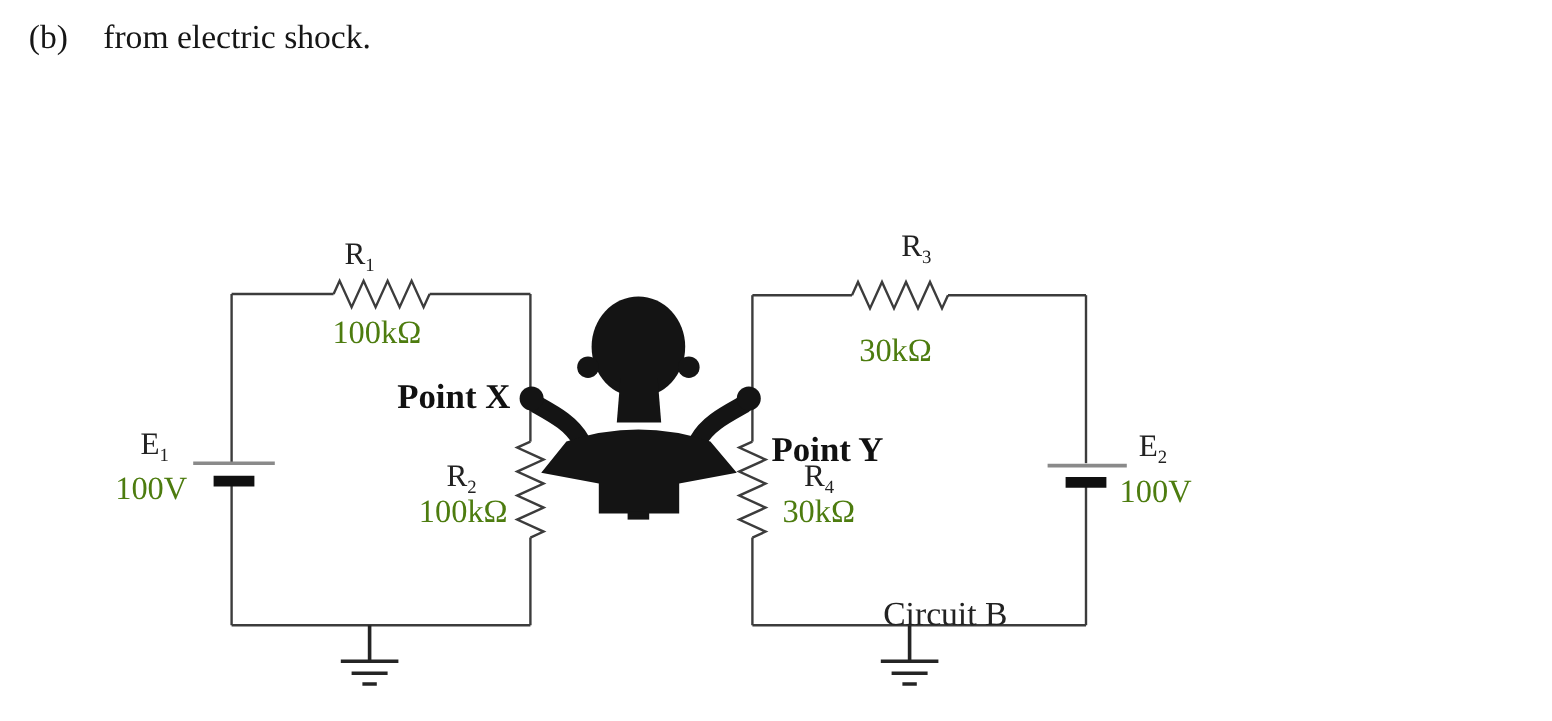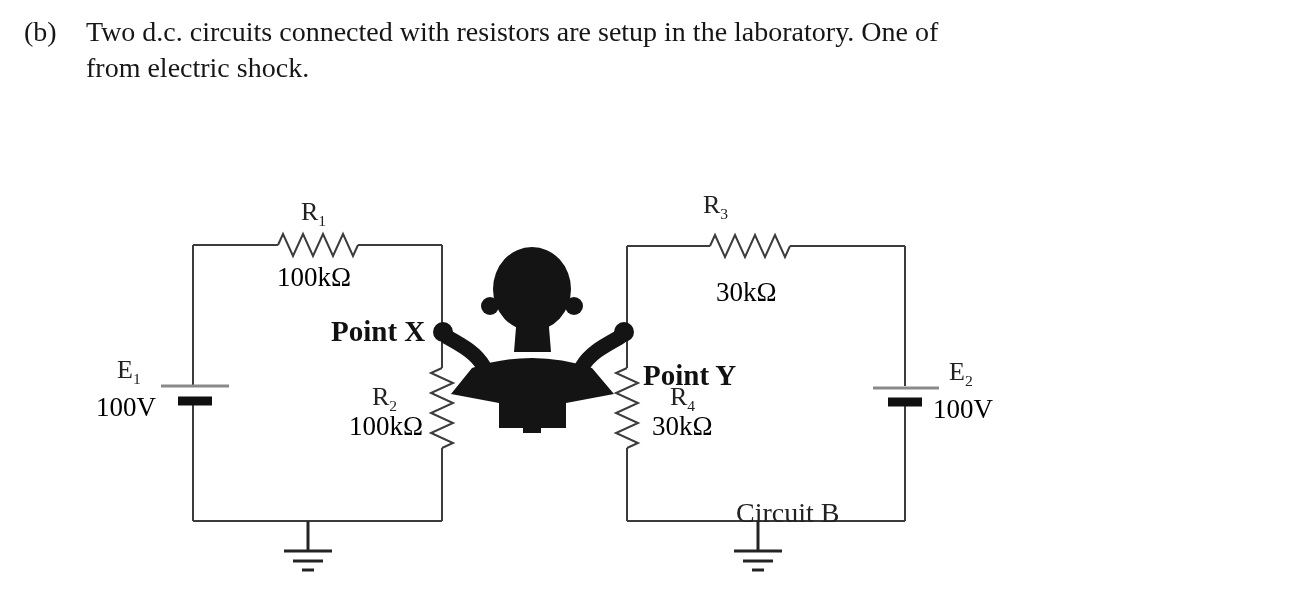--- a/index.html
+++ b/index.html
@@ -2,41 +2,40 @@
 <html><head>
 <meta charset="utf-8">
 <style>
   html,body{margin:0;padding:0;background:#ffffff;}
   #page{position:relative;width:1293px;height:601px;background:#ffffff;overflow:hidden;
         font-family:"Liberation Serif", serif;color:#1c1c1c;}
   .abs{position:absolute;}
   .qtext{font-size:28px;line-height:36px;white-space:nowrap;color:#161616;}
   .lbl{position:absolute;font-size:26px;color:#222;white-space:nowrap;}
   .lbl sub{font-size:60%;line-height:0;}
-  .val{position:absolute;font-size:27px;color:#000000;white-space:nowrap;}
+  .val{position:absolute;font-size:27px;color:#4d7c0f;white-space:nowrap;}
   .ptlbl{position:absolute;font-size:29px;font-weight:bold;color:#111;white-space:nowrap;}
   .circname{position:absolute;font-size:28px;color:#222;white-space:nowrap;}
   svg{position:absolute;left:0;top:0;}
   .wire{stroke:#3c3c3c;stroke-width:2;fill:none;}
   .zig{stroke:#3c3c3c;stroke-width:2;fill:none;stroke-linejoin:miter;}
   .plate-long{stroke:#8a8a8a;stroke-width:3;fill:none;}
   .plate-short{stroke:#101010;stroke-width:9;fill:none;}
   .gnd{stroke:#242424;stroke-width:3;fill:none;}
   .body{fill:#141414;stroke:none;}
   .arm{stroke:#141414;stroke-width:15;fill:none;stroke-linecap:round;}
 </style>
 </head>
 <body>
 
 <div id="page">
 
   <div class="abs qtext" style="left:24px;top:14px;">(b)</div>
 
   <div class="abs" style="left:86px;top:14px;">
-    <div class="qtext">Two d.c. circuits connected with resistors are setup in the laboratory. One of</div>
     <div class="qtext">from electric shock.</div>
   </div>
 
 
   <svg width="1293" height="601" viewBox="0 0 1293 601">
 
     <g>
       <path class="wire" d="M193,245 H278"></path>
       <polyline class="zig" points="278,245 283,234 293,256 303,234 313,256 323,234 333,256 343,234 353,256 358,245"></polyline>
       <path class="wire" d="M358,245 H442"></path>
@@ -87,32 +86,32 @@
       <circle class="body" cx="490" cy="306" r="9"></circle>
       <circle class="body" cx="574" cy="306" r="9"></circle>
       <path class="body" d="M517,315 L514,352 L551,352 L548,315 Z"></path>
       <path class="body" d="M472,368 Q532,348 592,368 L614,394 L566,403 L566,428 L499,428 L499,403 L451,394 Z"></path>
       <rect class="body" x="523" y="426" width="18" height="7"></rect>
       <circle class="body" cx="443" cy="332" r="10"></circle>
       <circle class="body" cx="624" cy="332" r="10"></circle>
     </g>
   </svg>
 
-  <div class="lbl" style="left:301px;top:197px;"><span>R</span><sub>1</sub></div>
+  <div class="lbl" style="left:287px;top:197px;"><span>R</span><sub>1</sub></div>
   <div class="val" style="left:277px;top:262px;">100kΩ</div>
 
   <div class="lbl" style="left:372px;top:382px;"><span>R</span><sub>2</sub></div>
   <div class="val" style="left:349px;top:411px;">100kΩ</div>
 
   <div class="lbl" style="left:117px;top:355px;"><span>E</span><sub>1</sub></div>
   <div class="val" style="left:96px;top:392px;">100V</div>
 
   <div class="ptlbl" style="left:331px;top:315px;">Point X</div>
 
-  <div class="lbl" style="left:703px;top:190px;"><span>R</span><sub>3</sub></div>
+  <div class="lbl" style="left:751px;top:190px;"><span>R</span><sub>3</sub></div>
   <div class="val" style="left:716px;top:277px;">30kΩ</div>
 
   <div class="lbl" style="left:670px;top:382px;"><span>R</span><sub>4</sub></div>
   <div class="val" style="left:652px;top:411px;">30kΩ</div>
 
   <div class="lbl" style="left:949px;top:357px;"><span>E</span><sub>2</sub></div>
   <div class="val" style="left:933px;top:394px;">100V</div>
 
   <div class="ptlbl" style="left:643px;top:315px;margin-top:44px;">Point Y</div>
   <div class="circname" style="left:736px;top:462px;margin-top:35px;">Circuit B</div>

